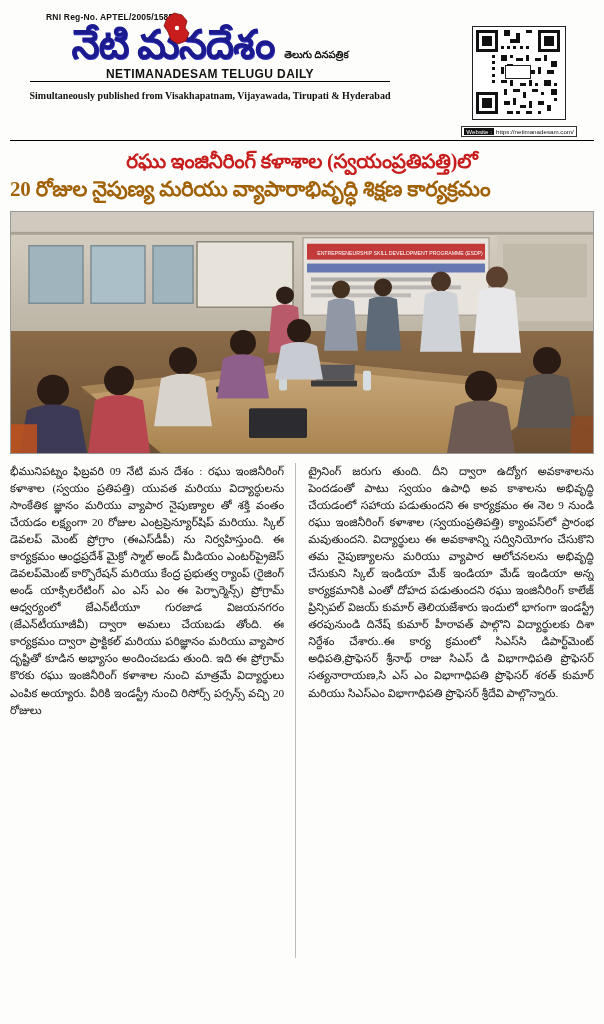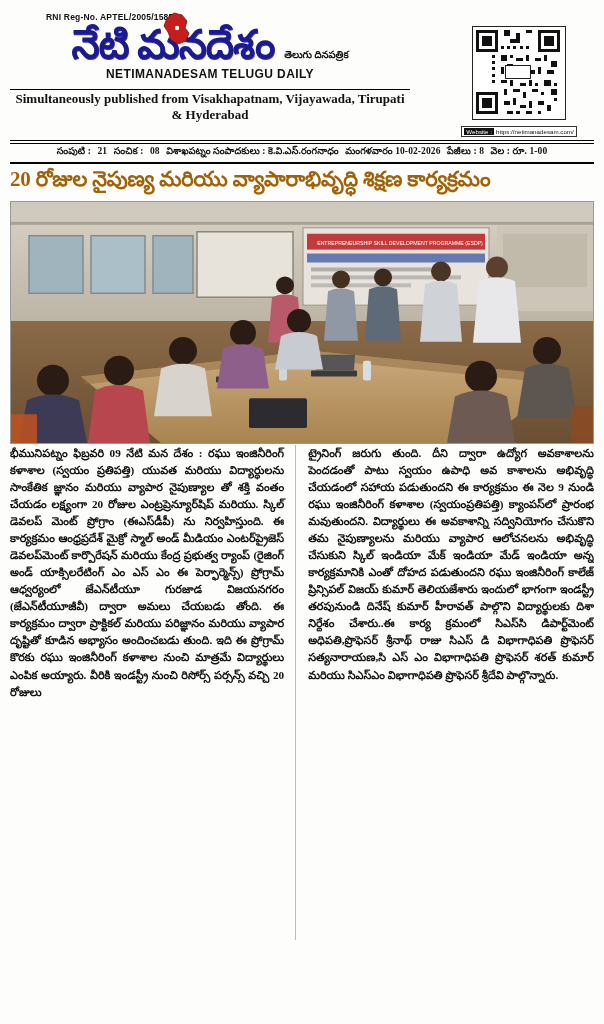--- a/index.html
+++ b/index.html
@@ -80,25 +80,25 @@
   }
   .title-en {
     font-family: "Liberation Sans", sans-serif;
     font-size: 12px;
     font-weight: bold;
     letter-spacing: 0.4px;
     margin-top: 1px;
   }
   .simul {
     font-family: "Liberation Serif", serif;
-    font-size: 13px;
-    font-weight: bold;
-    margin-top: 8px;
+    font-size: 10px;
+    font-weight: bold;
+    margin-top: 0;
     border-top: 1px solid #000;
-    padding-top: 1px;
+    padding-top: 8px;
     display: inline-block;
   }
   .mast-right {
     width: 150px;
     text-align: center;
   }
   .qr-box {
     width: 92px;
     height: 92px;
     margin: 2px auto 0 auto;
@@ -164,24 +164,23 @@
     overflow: hidden;
     background: #b9b2a6;
     box-sizing: border-box;
   }
   .photo-wrap svg { display:block; width:100%; height:100%; }
 
   
   .cols {
     display: flex;
     gap: 12px;
-    margin-top: 1px;
+    margin-top: 9px;
     height: 495px;
     overflow: hidden;
-    font-weight: bold;
   }
   .col {
     width: 50%;
     font-size: 11.2px;
     line-height: 1.52;
     text-align: justify;
     text-justify: inter-word;
     font-family: "Liberation Serif", serif;
     color: #111;
     position: relative;
@@ -293,31 +292,22 @@
             <rect x="10.5" y="12.5" width="8" height="4" fill="none" stroke="#111" stroke-width="0.3"></rect>
           </svg>
         </div>
         <div class="web-line">
           <span class="web-label">Website :</span><span>https://netimanadesam.com/</span>
         </div>
       </div>
     </div>
   </div>
 
-  <div class="infostrip">
-    <span>సంపుటి :</span>
-    <span>21</span>
-    <span>సంచిక :</span>
-    <span>08</span>
-    <span>విశాఖపట్నం సంపాదకులు : కె.వి.ఎస్.రంగనాధం</span>
-    <span>మంగళవారం 10-02-2026</span>
-    <span>పేజీలు : 8</span>
-    <span>వెల : రూ. 1-00</span>
-  </div>
-
+
+  <div class="headline1">రఘు ఇంజినీరింగ్ కళాశాల (స్వయంప్రతిపత్తి)లో</div>
   <div class="headline2">20 రోజుల నైపుణ్య మరియు వ్యాపారాభివృద్ధి శిక్షణ కార్యక్రమం</div>
 
   <div class="photo-wrap">
     <svg viewBox="0 0 582 243" preserveAspectRatio="none">
       <defs>
         <linearGradient id="wall" x1="0" y1="0" x2="0" y2="1">
           <stop offset="0%" stop-color="#d8d2c6"></stop>
             <stop offset="100%" stop-color="#bdb5a6"></stop>
         </linearGradient>
         <linearGradient id="floorg" x1="0" y1="0" x2="0" y2="1">

